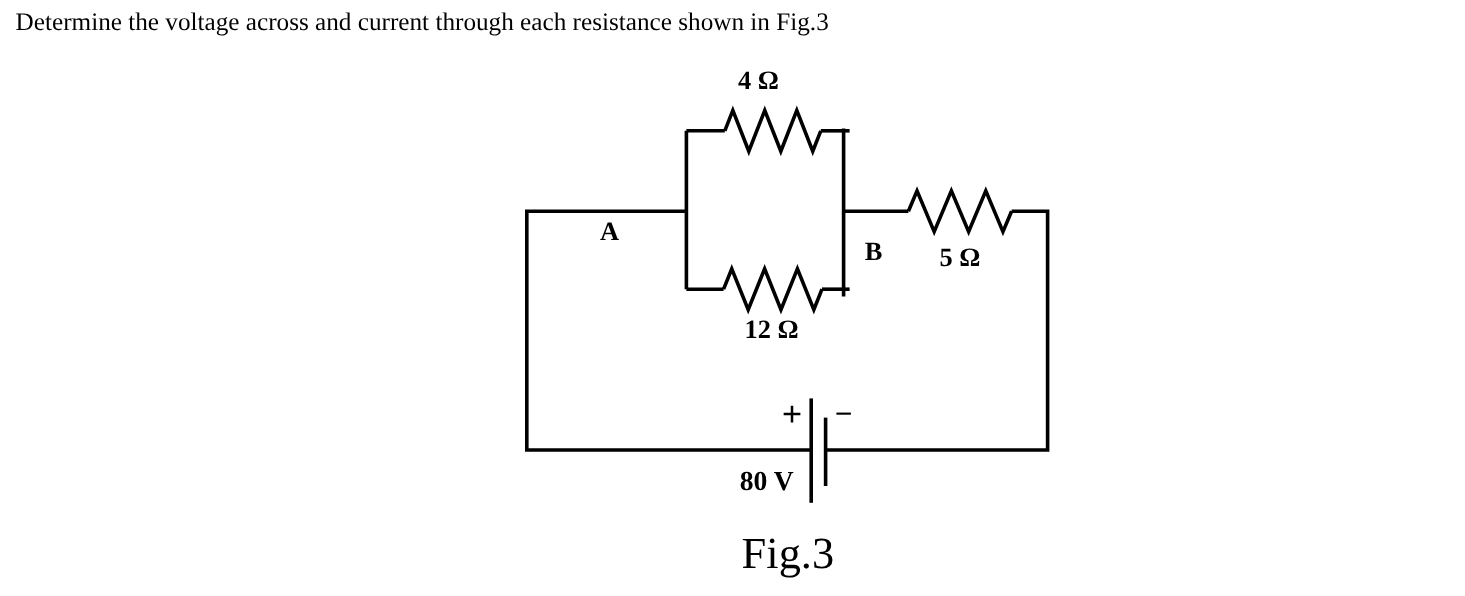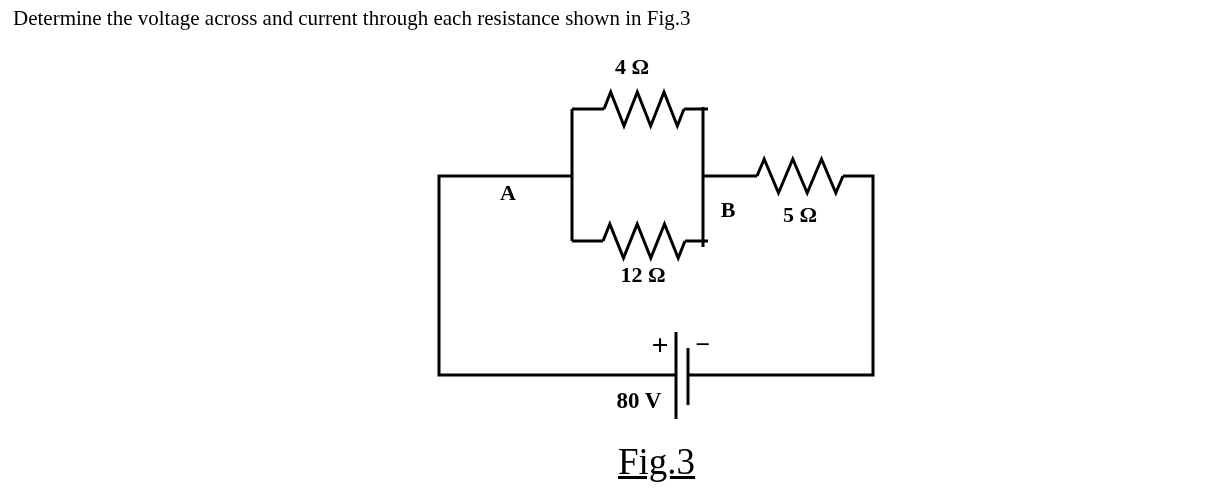--- a/index.html
+++ b/index.html
@@ -29,21 +29,20 @@
     left: 0;
     top: 0;
   }
   .figure-caption {
     position: absolute;
     left: 618px;
     top: 443px;
     font-size: 37px;
     line-height: 1.0;
     color: #000000;
-    text-decoration: underline;
   }
   .wire {
     fill: none;
     stroke: #000000;
     stroke-width: 3;
     stroke-linejoin: miter;
     stroke-linecap: butt;
   }
   .lbl {
     font-family: "Liberation Serif", serif;

